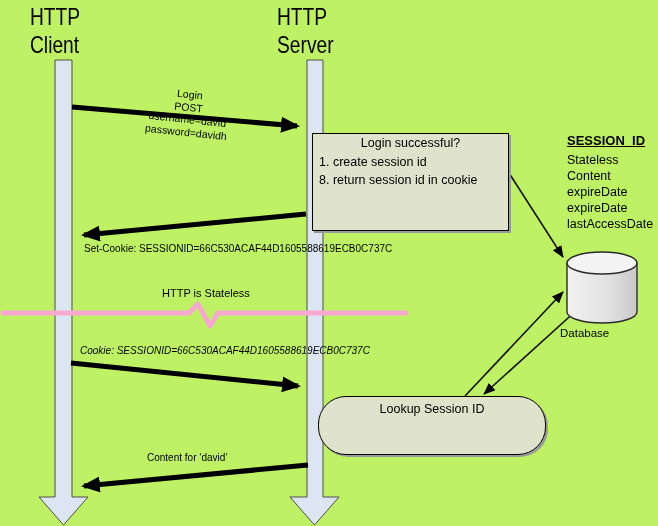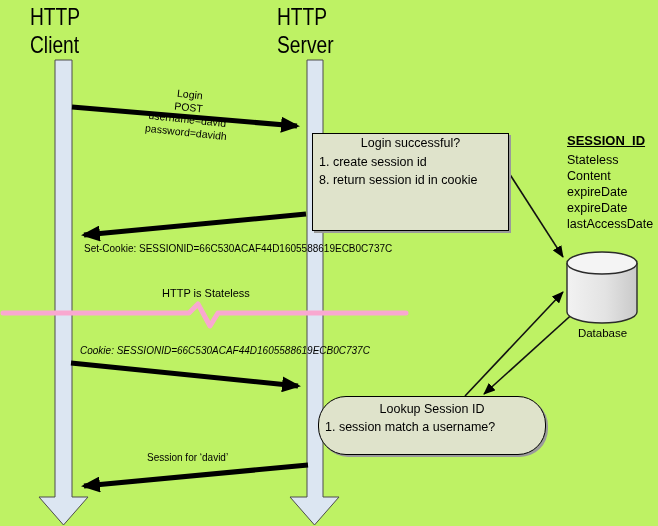--- a/index.html
+++ b/index.html
@@ -24,21 +24,21 @@
   .login-label{font-size:10.5px;line-height:12.5px;text-align:center;white-space:pre-line;
     transform:rotate(6deg);transform-origin:50% 50%;width:120px;}
   .note-box{background:var(--box-fill);border:1px solid var(--box-stroke);
     box-shadow:2px 2px 0 #9a9a9a;font-size:12.5px;}
   .note-title{text-align:center;}
   .note-item{padding-left:6px;white-space:nowrap;}
   .login-box{left:312px;top:133px;width:197px;height:98px;line-height:18.5px;}
   .lookup-box{left:318px;top:396px;width:228px;height:59px;padding-top:4px;line-height:17.5px;border-radius:28px;}
   .session-block{left:567px;top:133px;font-size:12.5px;line-height:16px;}
   .session-title{font-weight:bold;text-decoration:underline;font-size:13px;margin-bottom:3px;}
-  .db-label{left:560px;top:327px;width:85px;text-align:center;font-size:11.5px;}
+  .db-label{left:560px;top:327px;width:85px;text-align:left;font-size:11.5px;}
   .lifeline{fill:var(--lifeline-fill);stroke:var(--lifeline-stroke);stroke-width:1;}
   .msg-line{stroke:var(--arrow);stroke-width:5;fill:none;}
   .thin-line{stroke:#111;stroke-width:1.6;fill:none;}
   .pink-line{stroke:var(--pink);stroke-width:5;fill:none;stroke-linejoin:round;stroke-linecap:round;}
   .db-body{stroke:var(--db-stroke);stroke-width:1.4;}
   .arrowhead{fill:var(--arrow);}
 </style>
 </head>
 <body>
 
@@ -84,31 +84,30 @@
   <div class="overlay actor-title" style="left:277px;top:3px;">HTTP
 Server</div>
 
   <div class="overlay login-label" style="left:128px;top:88px;">Login
 POST
 username=david
 password=davidh</div>
   <div class="overlay msg-label" style="left:84px;top:243px;">Set-Cookie: SESSIONID=66C530ACAF44D1605588619ECB0C737C</div>
   <div class="overlay small-label" style="left:162px;top:287px;">HTTP is Stateless</div>
   <div class="overlay msg-label" style="left:80px;top:345px;font-style:italic;">Cookie: SESSIONID=66C530ACAF44D1605588619ECB0C737C</div>
-  <div class="overlay msg-label" style="left:147px;top:452px;">Session for ‘david’</div>
+  <div class="overlay msg-label" style="left:147px;top:452px;">Content for ‘david’</div>
 
   <div class="overlay note-box login-box">
     <div class="note-title">Login successful?</div>
     <div class="note-item">1. create session id</div>
     <div class="note-item">8. return session id in cookie</div>
   </div>
 
   <div class="overlay note-box lookup-box">
     <div class="note-title">Lookup Session ID</div>
-    <div class="note-item">1.  session match a username?</div>
   </div>
 
   <div class="overlay session-block">
     <div class="session-title">SESSION_ID</div>
     <div>Stateless</div>
     <div>Content</div>
     <div>expireDate</div>
     <div>expireDate</div>
     <div>lastAccessDate</div>
   </div>

